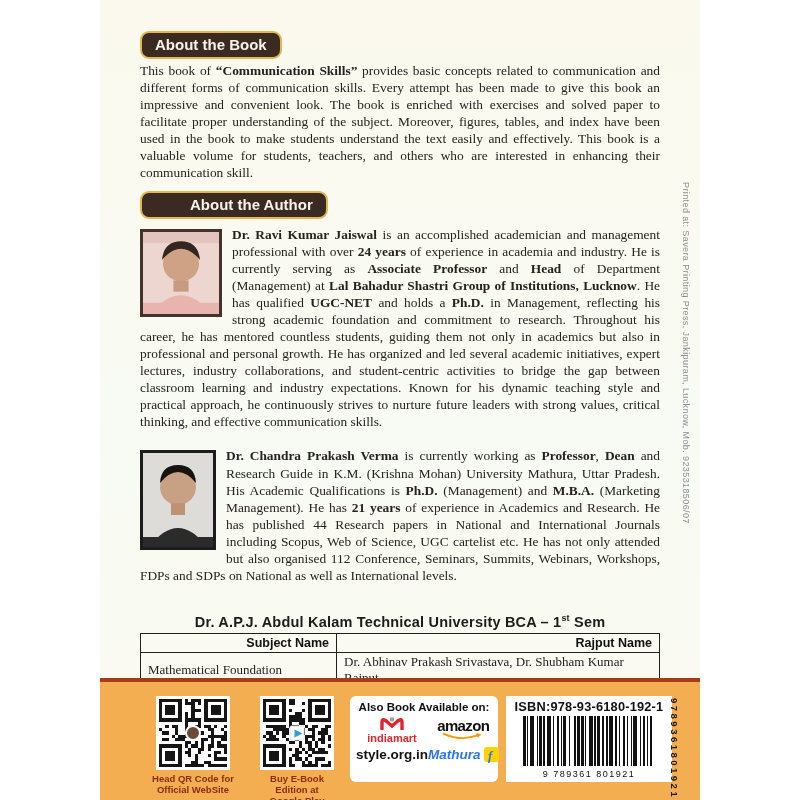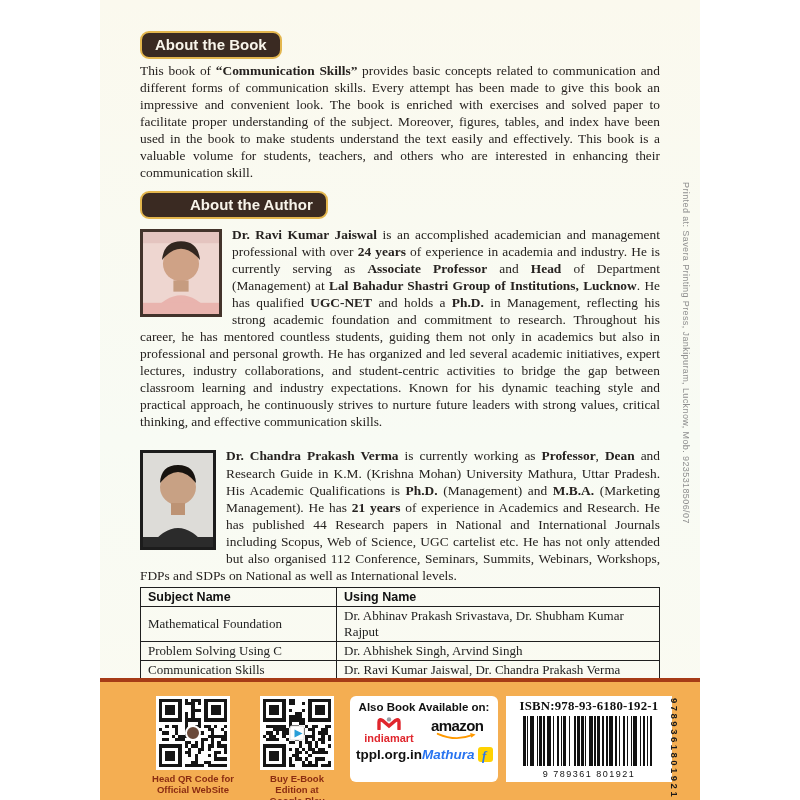--- a/index.html
+++ b/index.html
@@ -23,21 +23,21 @@
   .author-para.second { margin-top:17px; }
   .photo { float:left; margin:3px 10px 2px 0; border:3px solid #43332b; background:#fff;
            display:block; line-height:0; }
   .photo svg { display:block; }
 
   .uni-title { margin-top:29px; text-align:center; font-family:"Liberation Sans", sans-serif;
                font-weight:bold; font-size:14.5px; color:#1c1c1c; letter-spacing:0.2px; }
   .uni-title sup { font-size:9px; }
   table.uni { margin-top:3px; width:520px; border-collapse:collapse; }
   table.uni th, table.uni td { border:1.6px solid #1f1f1f; padding:1px 7px; height:19px; }
-  table.uni th { font-family:"Liberation Sans", sans-serif; font-size:12.5px; text-align:left; color:#111; }
+  table.uni th { font-family:"Liberation Sans", sans-serif; font-size:12.5px; text-align:right; color:#111; }
   table.uni td { font-size:13px; color:#222; }
   table.uni td:first-child, table.uni th:first-child { width:196px; }
 
   .spine-note { position:absolute; left:581px; top:182px; height:440px;
                 writing-mode:vertical-rl; font-family:"Liberation Sans", sans-serif;
                 font-size:9px; color:#8f8f8f; letter-spacing:0.4px; white-space:nowrap; }
 
   .band { position:absolute; left:0; bottom:0; width:600px; height:122px;
           background:#f4ae52; border-top:4px solid #a63b16;
           display:flex; align-items:flex-start; padding:14px 0 0 52px; }
@@ -65,21 +65,21 @@
   .amazon svg { display:block; margin:-1px auto 0; width:52px; height:10px; }
   .tppl { font-family:"Liberation Sans", sans-serif; font-weight:bold; font-size:13.5px; color:#111; }
   .flipkart { display:flex; align-items:center; justify-content:center; gap:3px; }
   .fk-word { font-family:"Liberation Sans", sans-serif; font-weight:bold; font-style:italic;
              font-size:13.5px; color:#2874f0; }
   .fk-icon { width:15px; height:15px; background:#ffd200; border-radius:3px; position:relative; }
   .fk-icon span { position:absolute; left:4.5px; top:0.5px; font-family:"Liberation Serif", serif;
                   font-weight:bold; font-style:italic; font-size:13px; color:#2874f0; }
 
   .isbn-box { margin-left:8px; width:166px; height:86px; background:#fff; padding:3px 5px 2px; text-align:center; }
-  .isbn-text { font-family:Liberation Serif, serif; font-weight:bold; font-size:12.8px;
+  .isbn-text { font-family:Liberation Sans, sans-serif; font-weight:bold; font-size:12.8px;
                color:#111; letter-spacing:0.2px; white-space:nowrap; }
   .bars { margin-top:2px; height:50px; display:flex; justify-content:center; align-items:stretch; }
   .bars span.bar { background:#111; }
   .bars span.gap { background:#fff; }
   .isbn-digits { font-family:"Liberation Sans", sans-serif; font-size:9px; color:#111;
                  letter-spacing:1.5px; margin-top:3px; white-space:nowrap; }
 
   .vdigits { position:absolute; right:20px; top:16px; height:92px;
              writing-mode:vertical-rl; font-family:"Liberation Sans", sans-serif;
              font-weight:bold; font-size:9.5px; letter-spacing:2.5px; color:#1a1a1a; }
@@ -112,26 +112,27 @@
             <svg viewBox="0 0 35 47" width="70" height="94" preserveAspectRatio="none">
               <rect width="35" height="47" fill="#dddcd8"></rect>
               <path d="M3 47 Q17.5 28 32 47 Z" fill="#2b2b2b"></path>
               <rect y="42" width="35" height="5" fill="#2b2b2b"></rect>
               <circle cx="17.5" cy="17" r="9" fill="#c8a184"></circle>
               <path d="M8.5 15 Q9 6 17.5 6 Q26 6 26.5 15 Q22 9.5 17.5 9.5 Q13 9.5 8.5 15 Z" fill="#17130f"></path>
               <rect x="14" y="25" width="7" height="6" fill="#bd9374"></rect>
             </svg>
           </span><span class="b">Dr. Chandra Prakash Verma</span><span> is currently working as </span><span class="b">Professor</span><span>, </span><span class="b">Dean</span><span> and Research Guide in K.M. (Krishna Mohan) University Mathura, Uttar Pradesh. His Academic Qualifications is </span><span class="b">Ph.D.</span><span> (Management) and </span><span class="b">M.B.A.</span><span> (Marketing Management). He has </span><span class="b">21 years</span><span> of experience in Academics and Research. He has published 44 Research papers in National and International Journals including Scopus, Web of Science, UGC cartelist etc. He has not only attended but also organised 112 Conference, Seminars, Summits, Webinars, Workshops, FDPs and SDPs on National as well as International levels.</span></p>
 
+      <div class="uni-title"><span>Dr. A.P.J. Abdul Kalam Technical University BCA – 1</span><sup>st</sup><span> Sem</span></div>
 
       <table class="uni">
         <thead>
           <tr>
             <th>Subject Name</th>
-            <th>Using Name</th>
+            <th>Rajput Name</th>
           </tr>
         </thead>
         <tbody>
             <tr>
               <td>Mathematical Foundation</td>
               <td>Dr. Abhinav Prakash Srivastava, Dr. Shubham Kumar Rajput</td>
             </tr>
             <tr>
               <td>Problem Solving Using C</td>
               <td>Dr. Abhishek Singh, Arvind Singh</td>
@@ -454,21 +455,21 @@
               </svg>
             <div class="im-word">indiamart</div>
           </div>
           <div class="amazon">
             <div class="az-word">amazon</div>
             <svg viewBox="0 0 60 14">
                 <path d="M3 2.5 Q28 13.5 51 4.5" stroke="#ff9900" stroke-width="2.6" fill="none" stroke-linecap="round"></path>
                 <path d="M48.5 1.5 L56 3.5 L50 8 Z" fill="#ff9900"></path>
               </svg>
           </div>
-          <div class="tppl">tppl.org.in</div>
+          <div class="tppl">style.org.in</div>
           <div class="flipkart">
             <span class="fk-word">Mathura</span>
             <span class="fk-icon">
                 <span>f</span>
               </span>
           </div>
         </div>
       </div>
 
       <div class="isbn-box">

